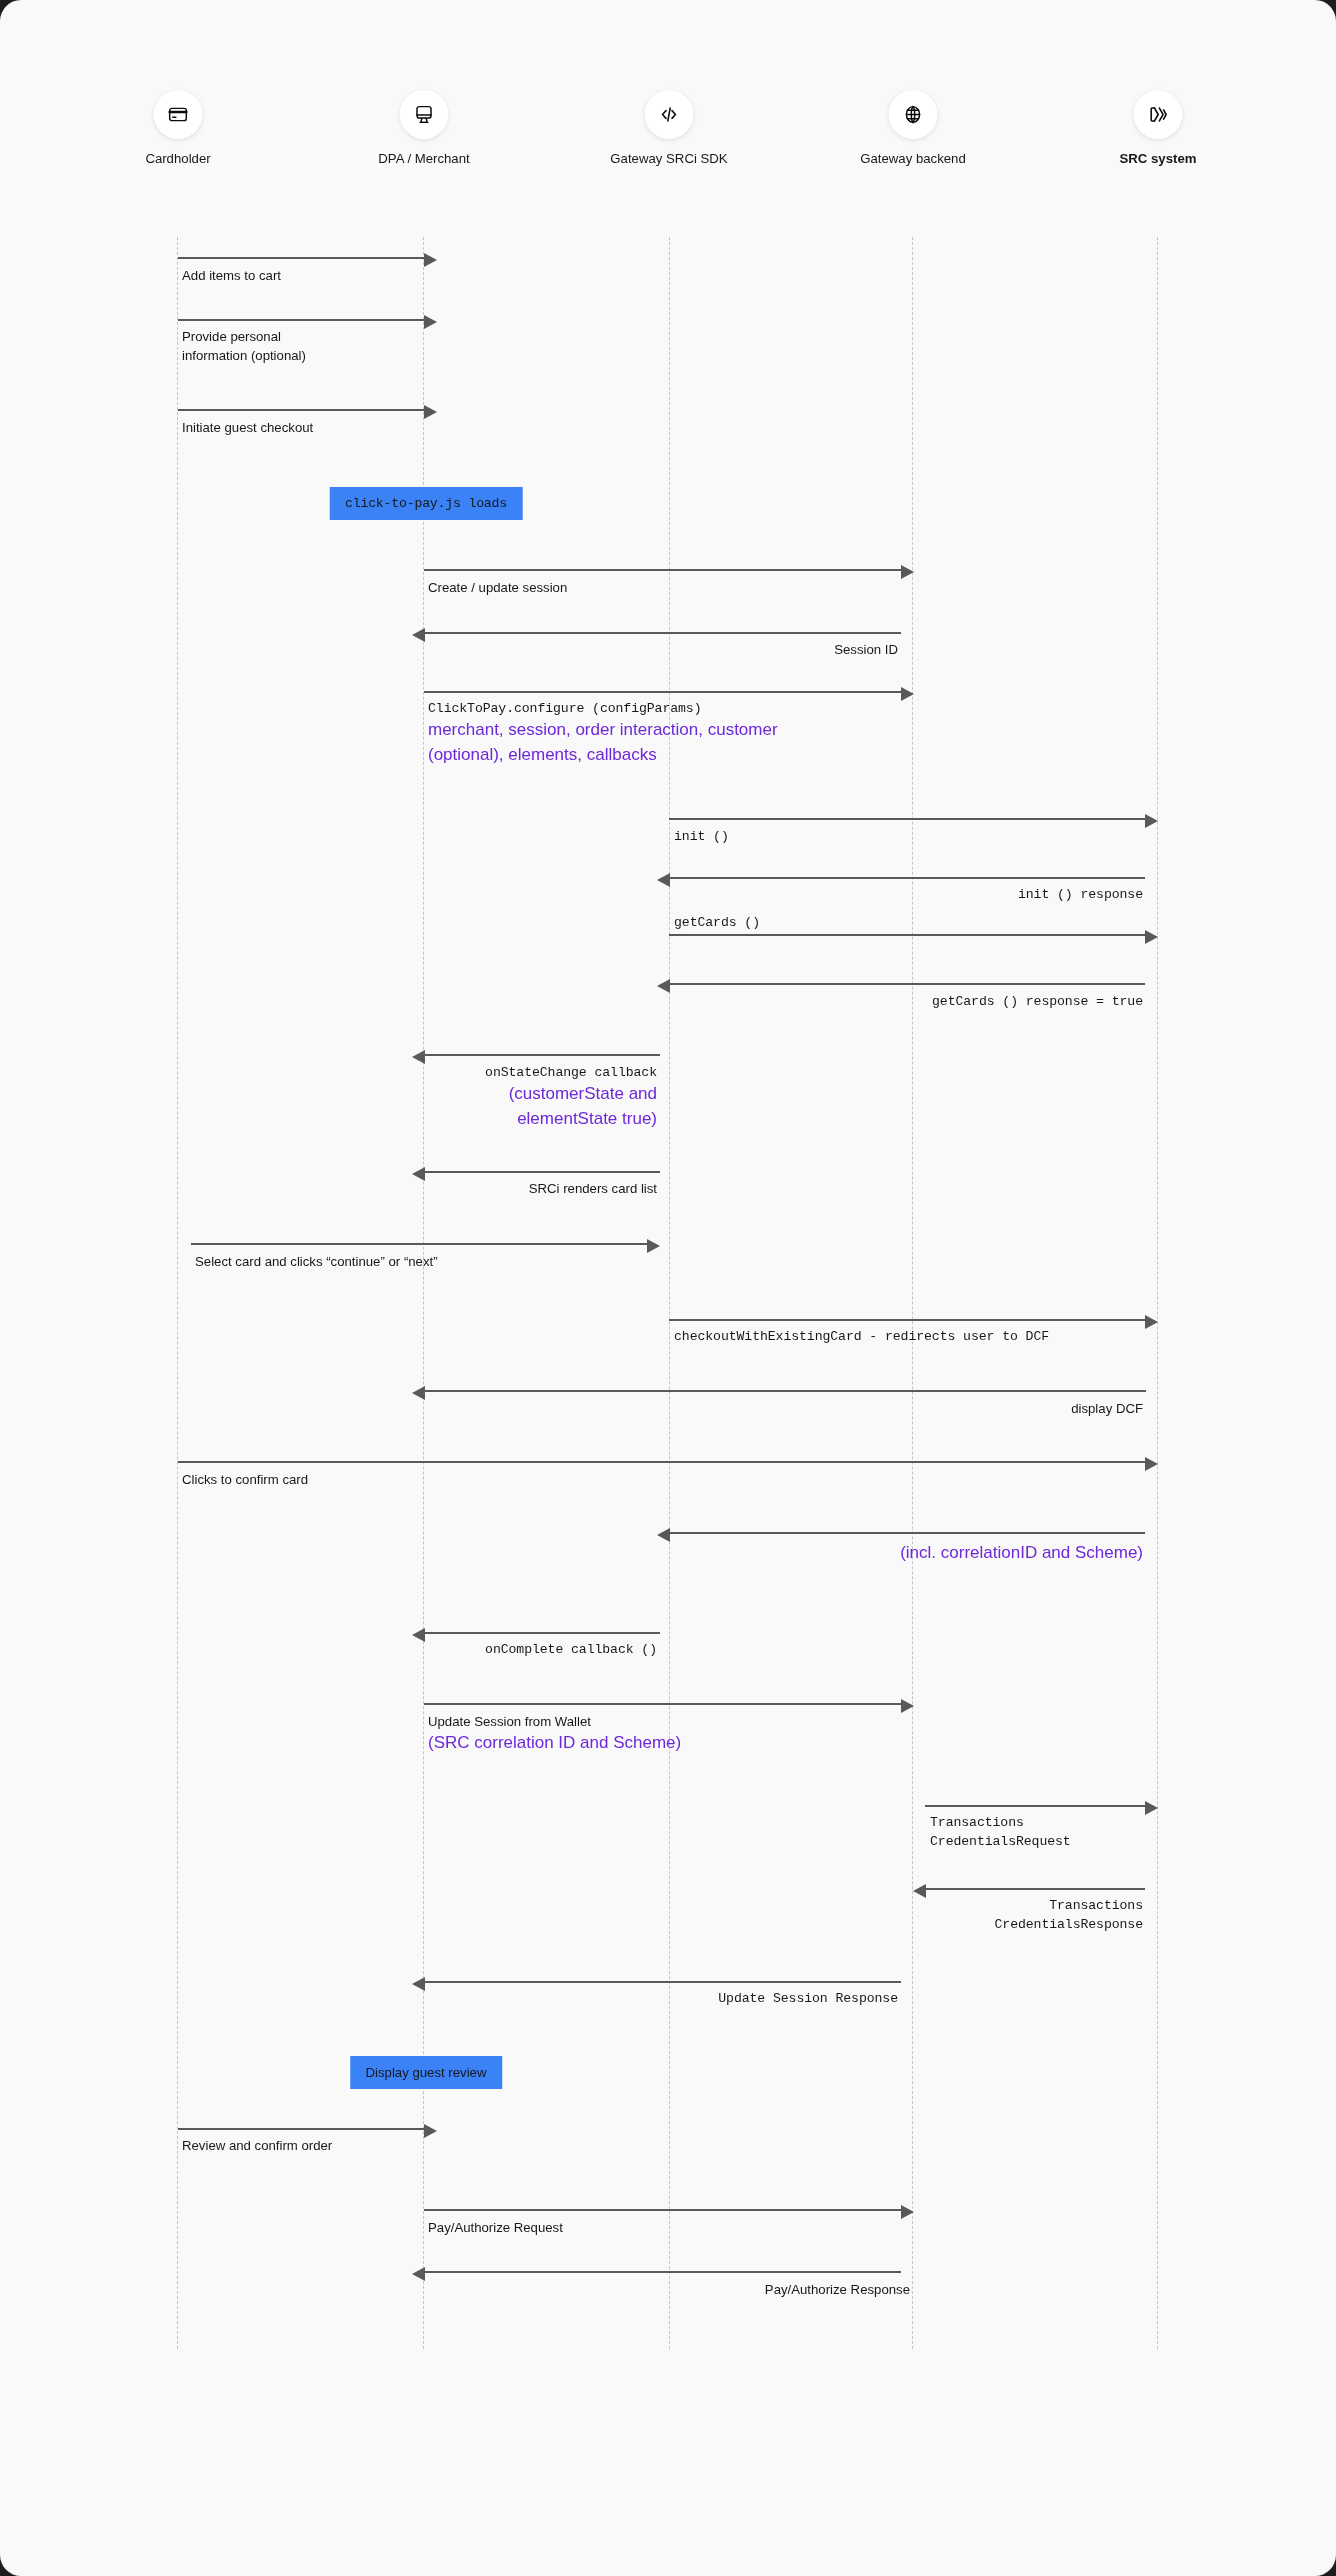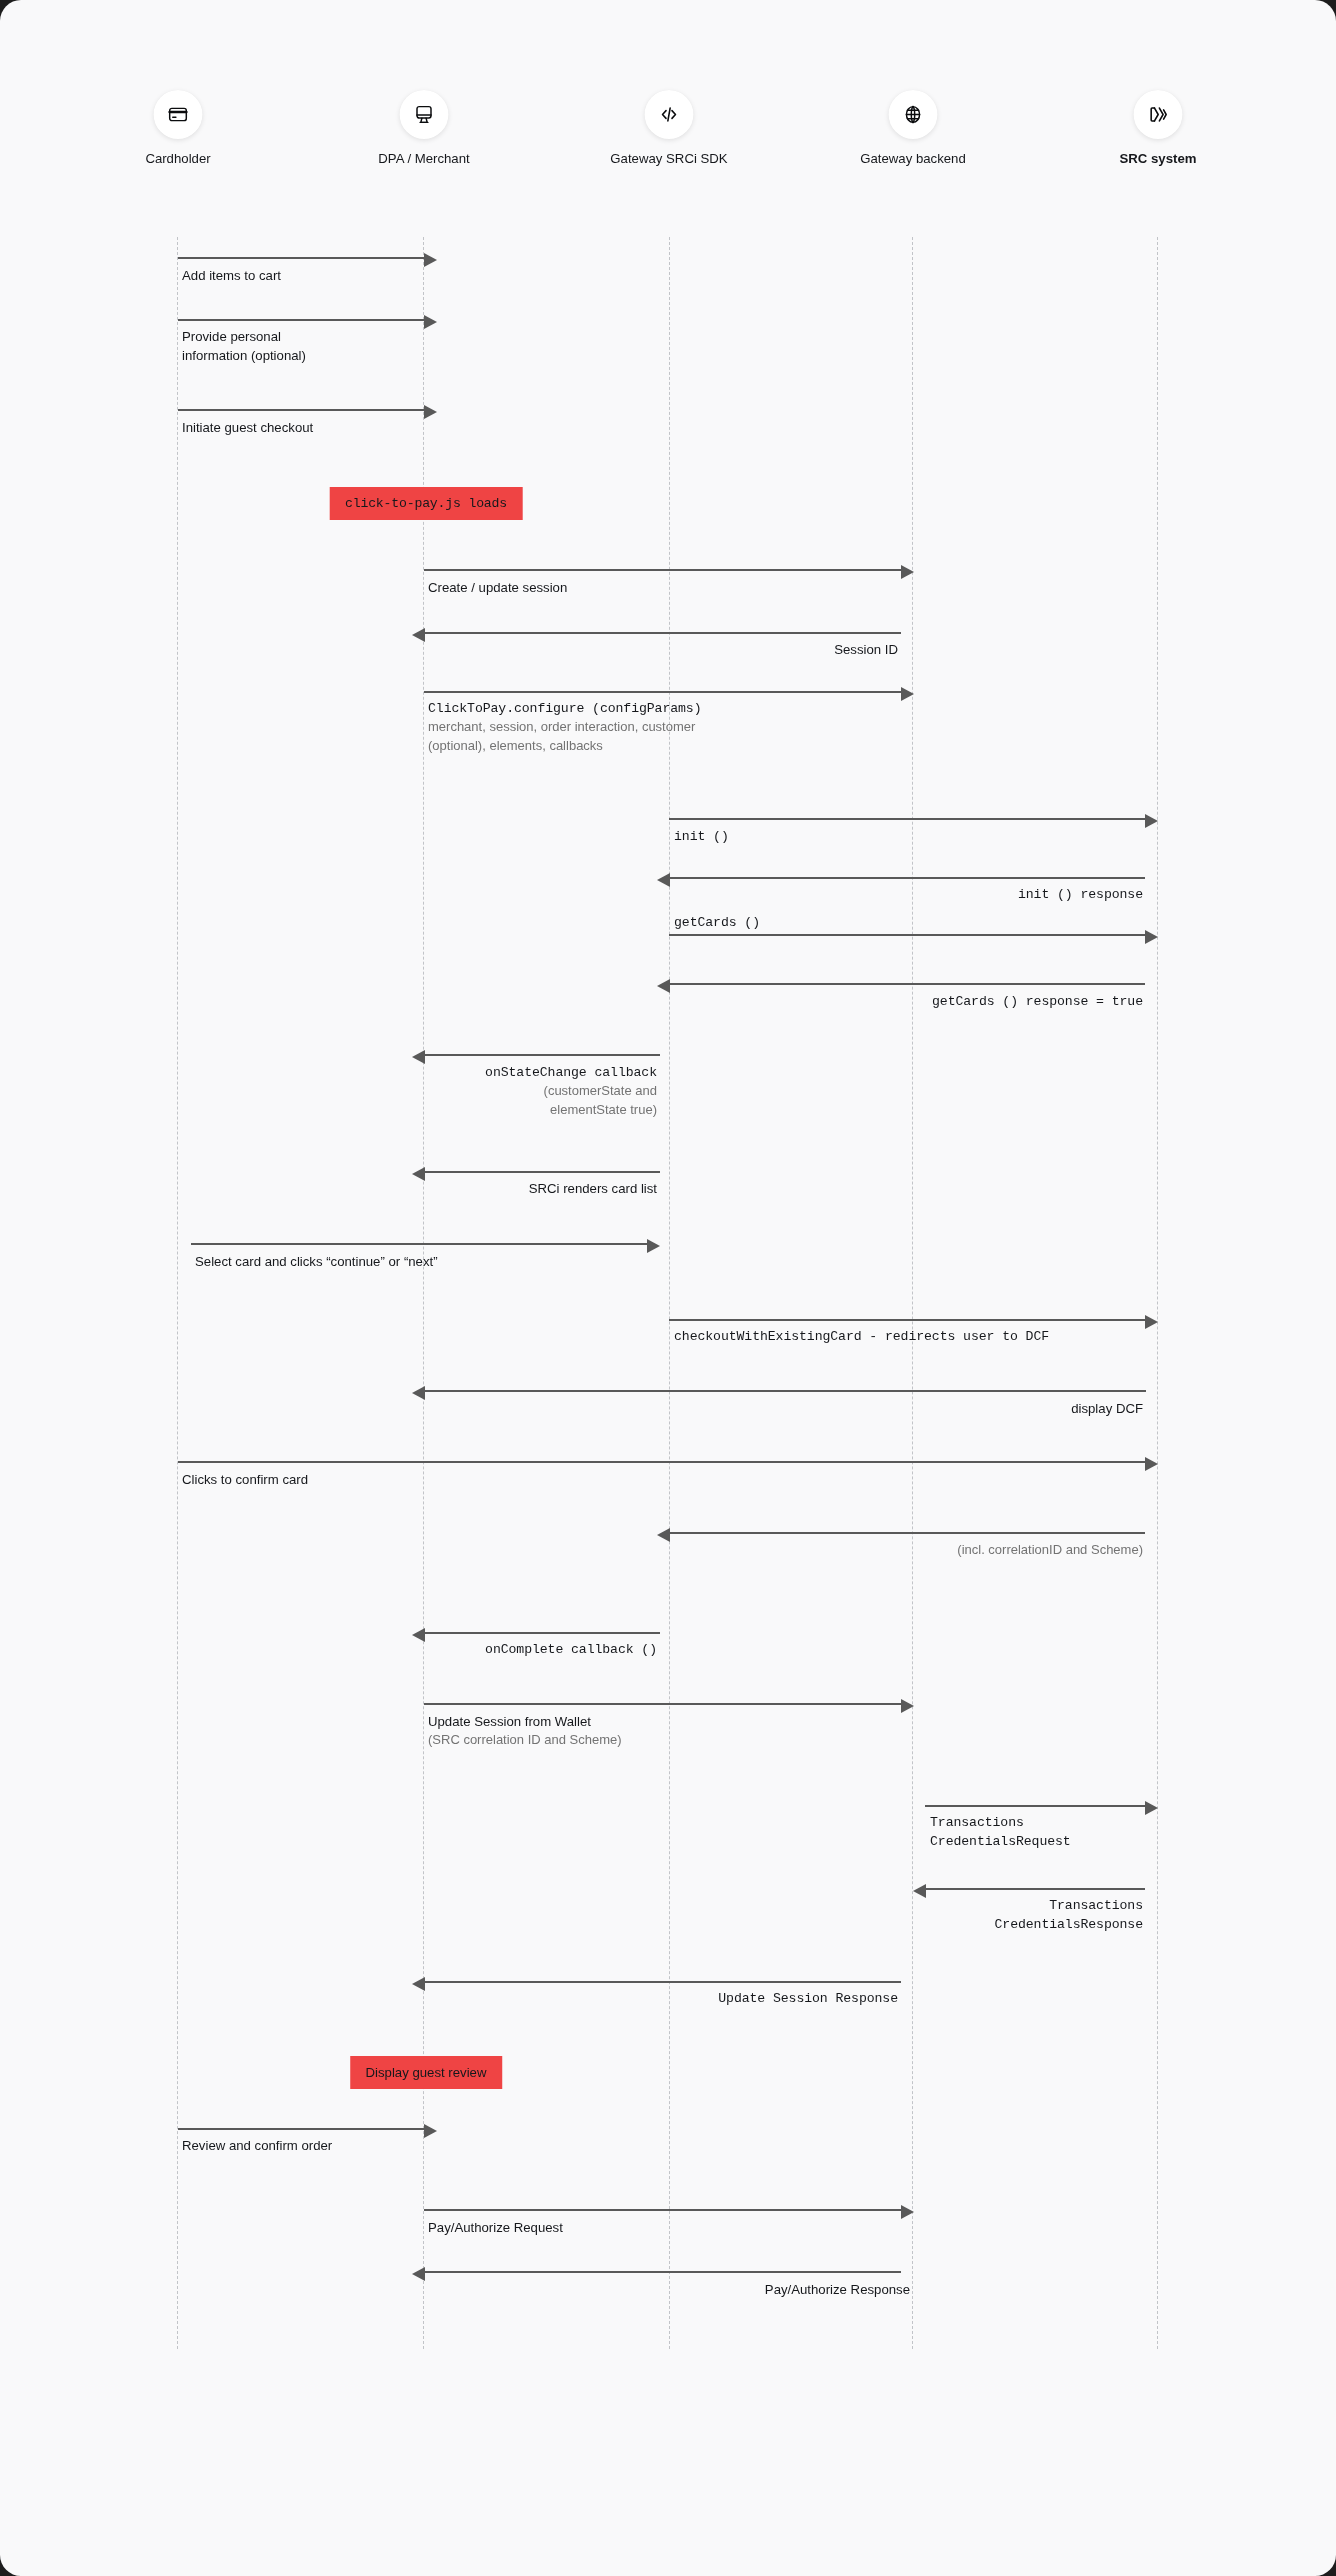--- a/index.html
+++ b/index.html
@@ -95,32 +95,32 @@
     white-space: nowrap;
   }
   .msg .main.mono {
     font-family: "Liberation Mono", monospace;
     letter-spacing: -0.1px;
   }
   .msg .main.sans {
     font-family: "Liberation Sans", sans-serif;
   }
   .msg .sub {
-    font-size: 13px;
-    color: #737373;
+    font-size: 17px;
+    color: #6d28d9;
     font-family: "Liberation Sans", sans-serif;
     white-space: nowrap;
   }
   .msg.align-left  { text-align: left;  }
   .msg.align-right { text-align: right; }
 
   
   .note {
     position: absolute;
-    background: #ef4444;
+    background: #3b82f6;
     border-radius: 0;
     padding: 9px 15.3px;
     transform: translateX(-50%);
     white-space: nowrap;
   }
   .note-text {
     font-size: 13.2px;
     color: #16181c;
   }
   .note-text.mono { font-family: "Liberation Mono", monospace; letter-spacing: -0.2px; }

